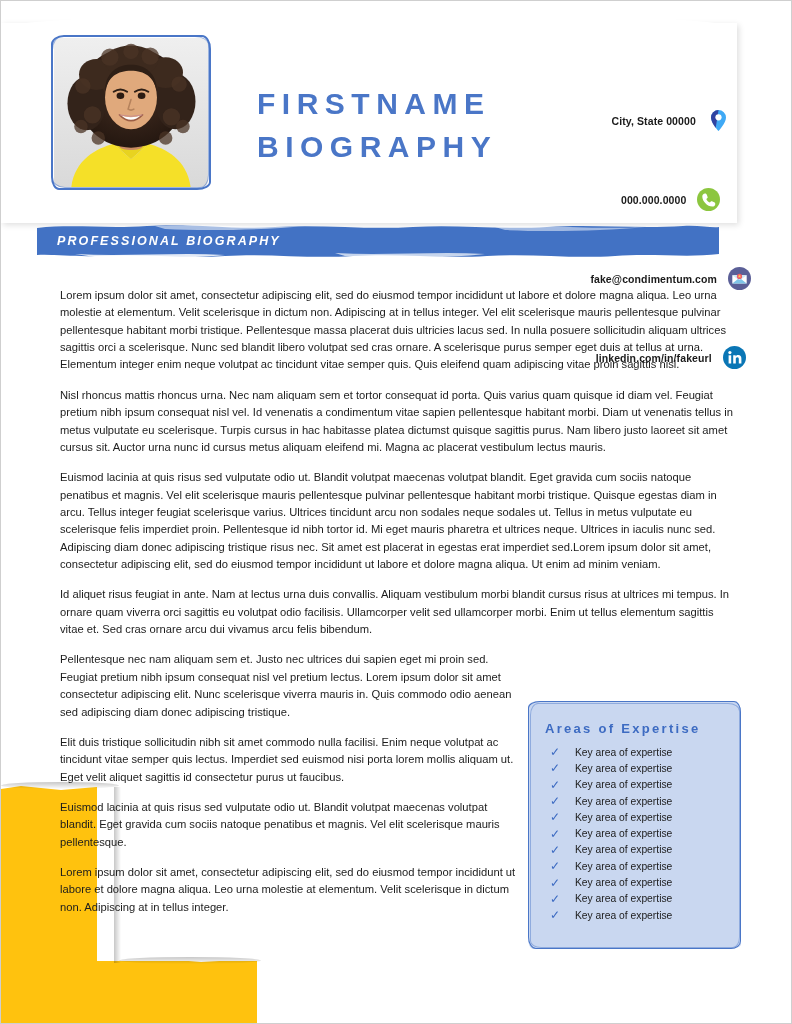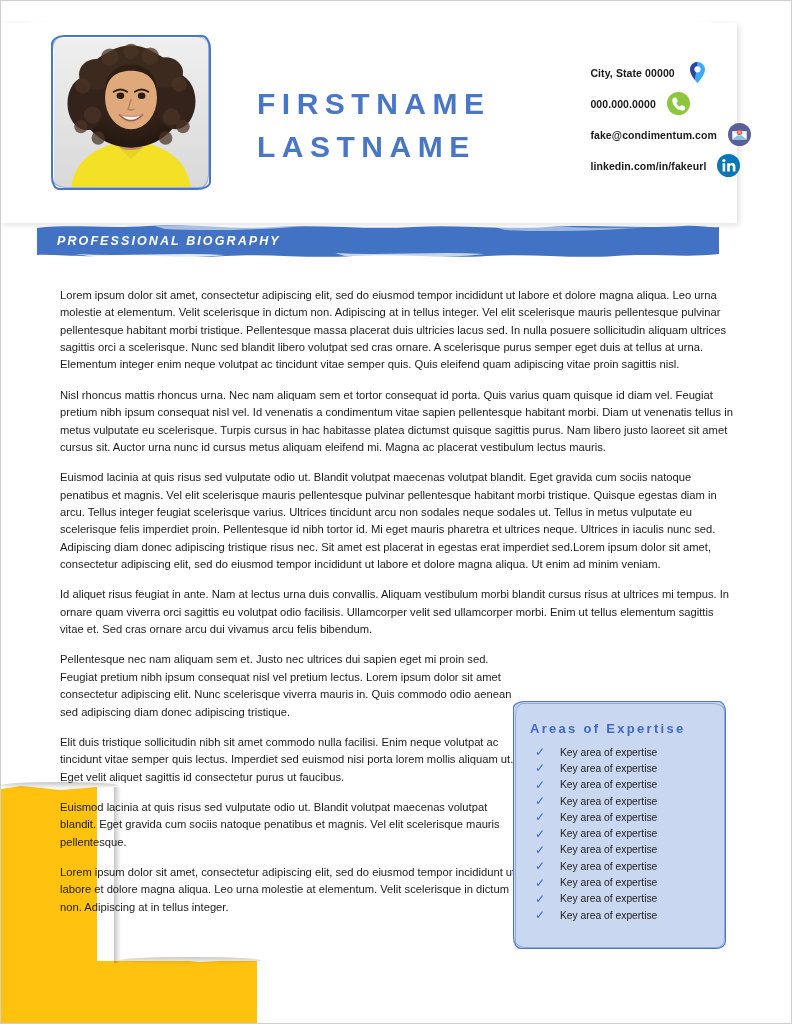--- a/index.html
+++ b/index.html
@@ -177,23 +177,24 @@
     margin-top: 26px;
     margin-right: 42px;
     flex: 0 0 auto;
     display: flex;
     flex-direction: column;
     gap: 8px;
   }
   .contact-row {
     display: flex;
     align-items: center;
-    justify-content: flex-start;
+    justify-content: center;
     gap: 11px;
     height: 23px;
+    margin-top: 48px;
   }
   .contact-text {
     font-size: 10.5px;
     font-weight: 700;
     color: #1a1a1a;
     text-align: right;
     letter-spacing: 0.1px;
   }
   .contact-icon {
     width: 23px; height: 23px;
@@ -236,21 +237,21 @@
     line-height: 1.55;
     color: #1c1c1c;
     text-align: left;
     margin-bottom: 13px;
   }
   p.para.narrow { width: 462px; }
 
   
   .expertise {
     position: absolute;
-    top: 700px; left: 512px;
+    top: 700px; left: 527px;
     width: 213px;
     height: 248px;
   }
   .expertise .box-bg {
     position: absolute;
     inset: 0;
     background: #C9D7F0;
     border-radius: 10px 6px 12px 5px / 6px 12px 5px 11px;
   }
   .expertise .box-line {
@@ -368,21 +369,21 @@
             <path d="M68 80 q12 12 24 0" stroke="#9c5f46" stroke-width="1.6" fill="none" stroke-linecap="round"></path>
             <path d="M68 80 q12 3 24 0" stroke="#c98c8c" stroke-width="1" fill="none"></path>
           </svg>
         </div>
         <div class="frame-line"></div>
         <div class="frame-line2"></div>
       </div>
 
       <div class="name-block">
         <div class="name-line">FIRSTNAME</div>
-        <div class="name-line">LASTNAME</div>
+        <div class="name-line">BIOGRAPHY</div>
       </div>
 
       <div class="contact">
 
         <div class="contact-row">
           <span class="contact-text">City, State 00000</span>
           <span class="contact-icon">
             <svg viewBox="0 0 23 23">
                 <circle cx="11.5" cy="11.5" r="11.5" fill="#ffffff"></circle>
               <path d="M11.5 1 a7.5 7.5 0 0 1 7.5 7.5 c0 5.6 -7.5 13.5 -7.5 13.5 S4 14.1 4 8.5 A7.5 7.5 0 0 1 11.5 1z" fill="#3FA9F5"></path>

